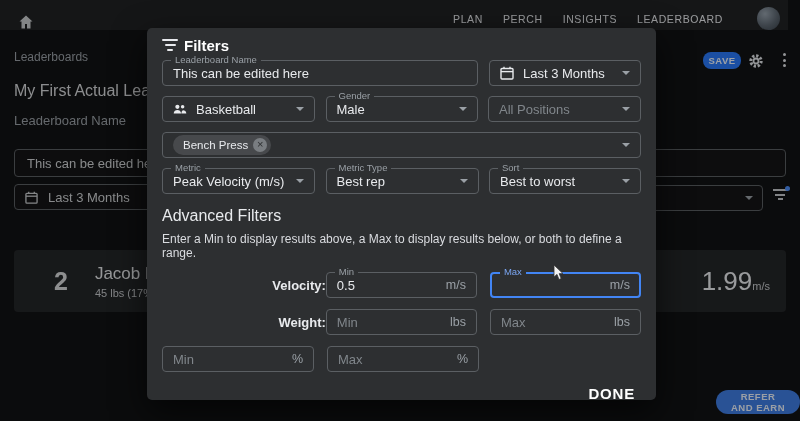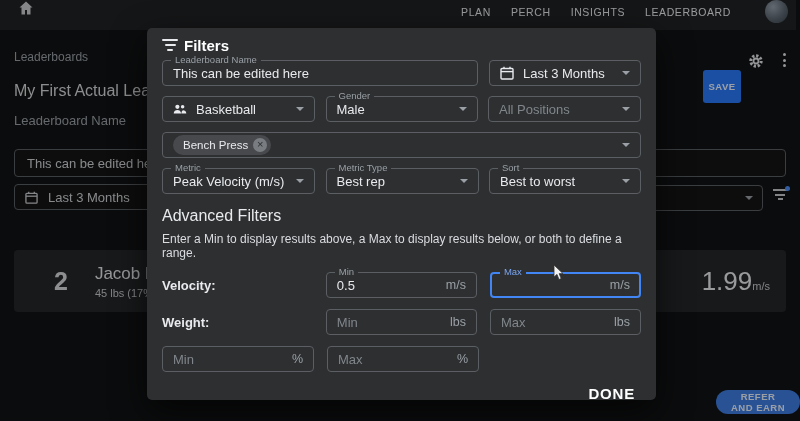--- a/index.html
+++ b/index.html
@@ -1,40 +1,40 @@
 <!DOCTYPE html>
 <html><head>
 <meta charset="utf-8">
 <style>
   * { margin:0; padding:0; box-sizing:border-box; }
   body { font-family:"Liberation Sans", sans-serif; background:#000; }
   .stage { position:relative; width:800px; height:421px; background:#121314; overflow:hidden; }
 
   
-  .topbar { position:absolute; top:0; left:0; right:4px; height:30px; background:#202224;
-            display:flex; align-items:flex-start; padding:0 8px 0 18px; }
+  .topbar { position:absolute; top:0; left:0; right:12px; height:30px; background:#202224;
+            display:flex; align-items:flex-end; padding:0 8px 0 18px; }
   .home-ic { width:16px; height:16px; color:#c9ccce; }
   .nav { margin-left:auto; display:flex; align-items:center; gap:20px; }
   .nav a { font-size:10.5px; letter-spacing:.6px; color:#e8eaed; text-decoration:none; font-weight:500; }
   .avatar { width:23px; height:23px; border-radius:50%; margin-left:14px;
             background:radial-gradient(circle at 35% 30%, #95a0ab, #5c6670 55%, #39414a); }
 
   .bc { position:absolute; left:14px; top:50px; font-size:12px; color:#9aa0a6; }
   .pg-title { position:absolute; left:14px; top:82px; font-size:16px; color:#d5d7d9; white-space:nowrap; }
   .pg-name-label { position:absolute; left:14px; top:113px; font-size:13px; color:#9aa0a6; }
   .pg-input { position:absolute; left:14px; top:149px; width:772px; height:28px;
               border:1px solid #5a5e62; border-radius:4px; display:flex; align-items:center;
               padding:0 12px; font-size:13px; color:#cfd1d3; background:#141516; }
   .pg-date { position:absolute; left:14px; top:184px; width:200px; height:26px;
              border:1px solid #5a5e62; border-radius:4px; display:flex; align-items:center;
              gap:10px; padding:0 10px; font-size:13px; color:#cfd1d3; background:#141516; }
   .cal-ic { width:13px; height:13px; color:#c9ccce; flex:0 0 auto; }
-  .save-btn { position:absolute; left:703px; top:52px; width:38px; height:33px; background:#2979f7;
-              border:none; border-radius:3px; color:#eef4fe; font-size:9.5px; font-weight:bold;
-              letter-spacing:.5px; display:flex; align-items:center; justify-content:center; cursor:pointer;margin-top:18px; }
+  .save-btn { position:absolute; left:703px; top:52px; width:38px; height:17px; background:#2979f7;
+              border:none; border-radius:8px; color:#eef4fe; font-size:9.5px; font-weight:bold;
+              letter-spacing:.5px; display:flex; align-items:center; justify-content:center; cursor:pointer; }
   .gear-ic { position:absolute; left:747px; top:52px; width:18px; height:18px; color:#dfe2e5; }
   .kebab { position:absolute; left:783px; top:53px; display:flex; flex-direction:column; gap:2.5px; }
   .kebab i { width:3px; height:3px; border-radius:50%; background:#dfe2e5; }
   .pg-metric { position:absolute; left:560px; top:185px; width:203px; height:26px;
                border:1px solid #5a5e62; border-radius:4px; display:flex; align-items:center;
                justify-content:flex-end; gap:14px; padding:0 9px; font-size:13px; color:#c4c7ca; background:#141516; }
   .pg-filter { position:absolute; left:771px; top:189px; width:18px; height:16px; }
   .pg-filter i { display:block; height:2px; background:#c4c7ca; margin:0 auto 2.5px; }
   .pg-filter i:nth-child(1){width:15px;} .pg-filter i:nth-child(2){width:10px;} .pg-filter i:nth-child(3){width:5px;}
   .pg-filter .dot { position:absolute; right:-1px; top:-3px; width:5px; height:5px; border-radius:50%; background:#4c8df6; }
@@ -78,21 +78,21 @@
   .chip { display:flex; align-items:center; gap:5px; background:#47494c; border-radius:11px;
           height:20px; padding:0 4px 0 10px; font-size:11.5px; color:#e8eaed; cursor:pointer; }
   .chip-x { width:14px; height:14px; border-radius:50%; background:#797d81; color:#2d2f31;
             font-size:11px; line-height:13px; text-align:center; cursor:pointer; }
   .chip-x::before { content:"×"; }
 
   .adv-h { margin-top:13px; font-size:16px; color:#e8eaed; }
   .adv-d { margin-top:7px; font-size:12px; color:#dadce0; }
   .adv-row { display:flex; align-items:center; margin-top:11px; }
   .adv-row.v { margin-top:12px; }
-  .adv-label { width:165px; font-size:13px; font-weight:bold; color:#e8eaed; }
+  .adv-label { width:165px; font-size:13px; font-weight:bold; color:#e8eaed;text-align:right; }
   .adv-row .field + .field { margin-left:13px; }
   .field.focused { border:2px solid #4285f4; padding:0 9px; }
   .field.focused .flabel { color:#7aa5f0; top:-7px; }
 
   .m-actions { display:flex; justify-content:flex-end; margin-top:13px; padding-right:6px; }
   .done-btn { background:none; border:none; color:#ffffff; font-size:15px; font-weight:bold;
               letter-spacing:.8px; cursor:pointer; }
 
   .cursor { position:absolute; left:553px; top:265px; z-index:30; }
 </style>

